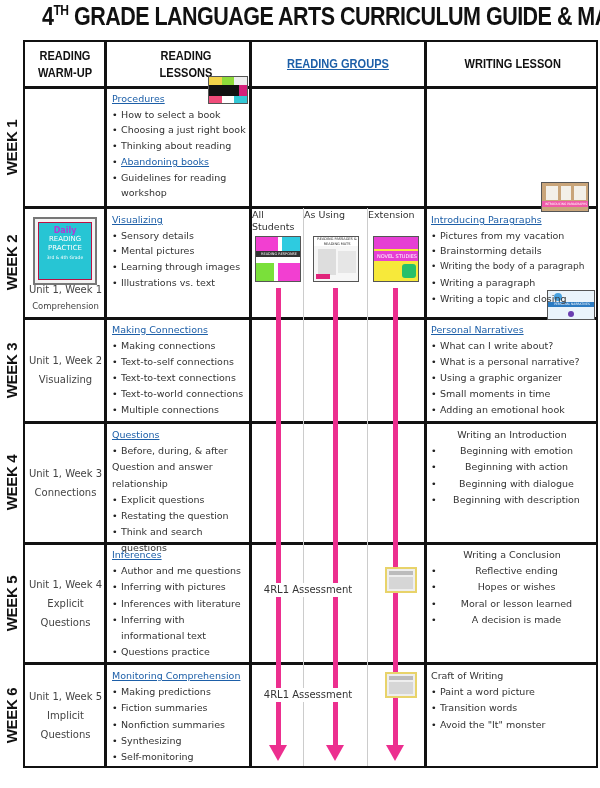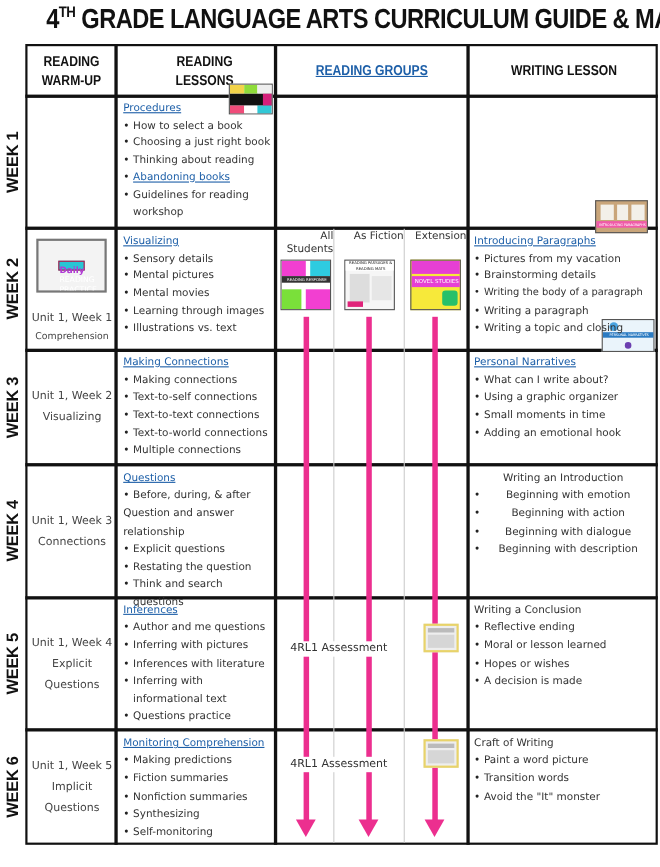--- a/index.html
+++ b/index.html
@@ -18,21 +18,21 @@
   .warm { position:absolute; left:26px; width:79px; display:flex; flex-direction:column; align-items:center; justify-content:center; text-align:center; font-size:10px; line-height:19px; color:#444; }
   .cell { position:absolute; font-size:9.5px; line-height:15.7px; color:#333; }
   .cell .head { color:#1d5fa8; text-decoration:underline; display:block; }
   .cell .plainhead { display:block; color:#333; }
   .cell ul { margin:0; padding:0; list-style:none; }
   .cell li { position:relative; padding-left:9px; }
   .cell li::before { content:"•"; position:absolute; left:0; top:0; color:#222; }
   .cell li.cont { padding-left:0; }
   .cell li.cont::before { content:""; }
   .cell li.lnk span { color:#1d5fa8; text-decoration:underline; }
-  .sublbl { position:absolute; top:209px; text-align:right; font-size:9.5px; line-height:12px; color:#333; }
+  .sublbl { position:absolute; top:209px; text-align:left; font-size:9.5px; line-height:12px; color:#333; }
   .arrow { position:absolute; width:5px; background:#ec2f8f; }
   .arrowhead { position:absolute; width:0; height:0; border-left:9px solid transparent; border-right:9px solid transparent; border-top:16px solid #ec2f8f; }
   .thumb { position:absolute; border:1px solid #555; box-sizing:border-box; overflow:hidden; }
   .assess { position:absolute; left:258px; width:100px; text-align:center; font-size:10px; color:#333; background:#fff; line-height:14px; }
 </style>
 </head>
 <body>
 
 <div class="title"><span>4</span><sup>TH</sup><span> GRADE LANGUAGE ARTS CURRICULUM GUIDE &amp; MAP</span></div>
 
@@ -74,21 +74,21 @@
 <div class="week" style="top:422px;height:121px;">
     <span>WEEK 4</span>
   </div>
 <div class="week" style="top:543px;height:120px;">
     <span>WEEK 5</span>
   </div>
 <div class="week" style="top:663px;height:105px;">
     <span>WEEK 6</span>
   </div>
 
-<div class="thumb" style="left:33px;top:217px;width:64px;height:49px;background:#f3f3f3;border:2px solid #777;padding:18px;">
+<div class="thumb" style="left:33px;top:217px;width:64px;height:68px;background:#f3f3f3;border:2px solid #777;padding:3px;">
   <div style="width:100%;height:100%;background:#27c5d4;border:1px solid #b14;box-sizing:border-box;text-align:center;color:#fff;font-size:7px;line-height:9px;padding-top:3px;">
     <div style="color:#b23ad6;font-weight:bold;font-size:8px;">Daily</div>
     <div>READING</div>
     <div>PRACTICE</div>
     <div style="font-size:4.5px;">3rd &amp; 4th Grade</div>
   </div>
 </div>
 <div class="warm" style="top:280px;height:36px;line-height:17px;">
   <div>Unit 1, Week 1</div>
   <div style="font-size:8.5px;">Comprehension</div>
@@ -136,21 +136,20 @@
     <li>Thinking about  reading</li>
     <li class="lnk"><span>Abandoning books</span></li>
     <li style="width:110px;">Guidelines for reading workshop</li>
   </ul>
 </div>
 <div class="cell" style="left:112px;top:212px;width:136px;">
   <span class="head">Visualizing</span>
   <ul>
     <li>Sensory details</li>
     <li>Mental pictures</li>
-    <li>Mental movies</li>
     <li>Learning through images</li>
     <li>Illustrations vs. text</li>
   </ul>
 </div>
 <div class="cell" style="left:112px;top:322px;width:136px;line-height:16px;">
   <span class="head">Making Connections</span>
   <ul>
     <li>Making connections</li>
     <li>Text-to-self connections</li>
     <li>Text-to-text connections</li>
@@ -185,21 +184,21 @@
   <ul>
     <li>Making predictions</li>
     <li>Fiction summaries</li>
     <li>Nonfiction summaries</li>
     <li>Synthesizing</li>
     <li>Self-monitoring</li>
   </ul>
 </div>
 
 <div class="sublbl" style="left:252px;width:51px;"><span>All Students</span></div>
-<div class="sublbl" style="left:304px;width:63px;"><span>As Fiction</span></div>
+<div class="sublbl" style="left:304px;width:63px;"><span>As Using</span></div>
 <div class="sublbl" style="left:368px;width:56px;"><span>Extension</span></div>
 
 <div class="arrow" style="left:276px;top:288px;height:458px;"></div>
 <div class="arrowhead" style="left:269px;top:745px;"></div>
 <div class="arrow" style="left:333px;top:288px;height:458px;"></div>
 <div class="arrowhead" style="left:326px;top:745px;"></div>
 <div class="arrow" style="left:393px;top:288px;height:458px;"></div>
 <div class="arrowhead" style="left:386px;top:745px;"></div>
 
 <div class="thumb" style="left:255px;top:236px;width:46px;height:46px;background:#fff;">
@@ -251,40 +250,41 @@
     <li>Brainstorming details</li>
     <li style="font-size:9px;">Writing the body of a paragraph</li>
     <li>Writing a paragraph</li>
     <li>Writing a topic and closing</li>
   </ul>
 </div>
 <div class="cell" style="left:431px;top:322px;width:162px;line-height:16px;">
   <span class="head">Personal Narratives</span>
   <ul>
     <li>What can I write about?</li>
+    <li>What is a personal narrative?</li>
     <li>Using a graphic organizer</li>
     <li>Small moments in time</li>
     <li>Adding an emotional hook</li>
   </ul>
 </div>
 <div class="cell" style="left:431px;top:427px;width:162px;line-height:16.2px;text-align:center;">
   <span class="plainhead">Writing an Introduction</span>
   <ul>
     <li>Beginning with emotion</li>
     <li>Beginning with action</li>
     <li>Beginning with dialogue</li>
     <li>Beginning with description</li>
   </ul>
 </div>
-<div class="cell" style="left:431px;top:547px;width:162px;line-height:16.2px;">
+<div class="cell" style="left:431px;top:547px;width:162px;line-height:16.2px;text-align:center;">
   <span class="plainhead">Writing a Conclusion</span>
   <ul>
     <li>Reflective ending</li>
+    <li>Hopes or wishes</li>
     <li>Moral or lesson learned</li>
-    <li>Hopes or wishes</li>
     <li>A decision is made</li>
   </ul>
 </div>
 <div class="cell" style="left:431px;top:668px;width:162px;line-height:16.2px;">
   <span class="plainhead">Craft of Writing</span>
   <ul>
     <li>Paint a word picture</li>
     <li>Transition words</li>
     <li>Avoid the "It" monster</li>
   </ul>

